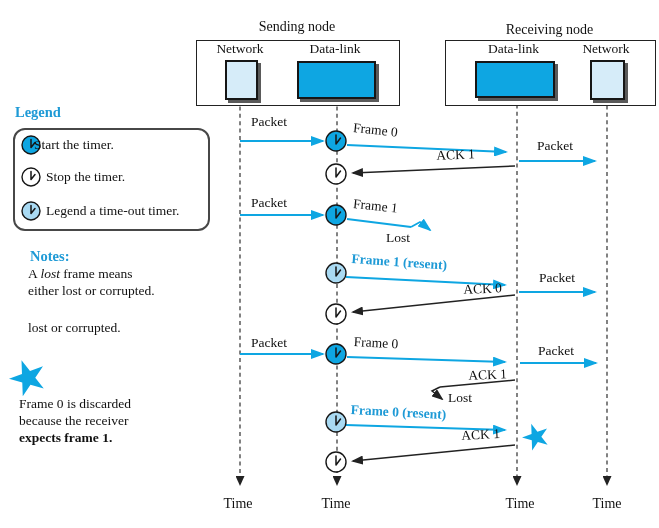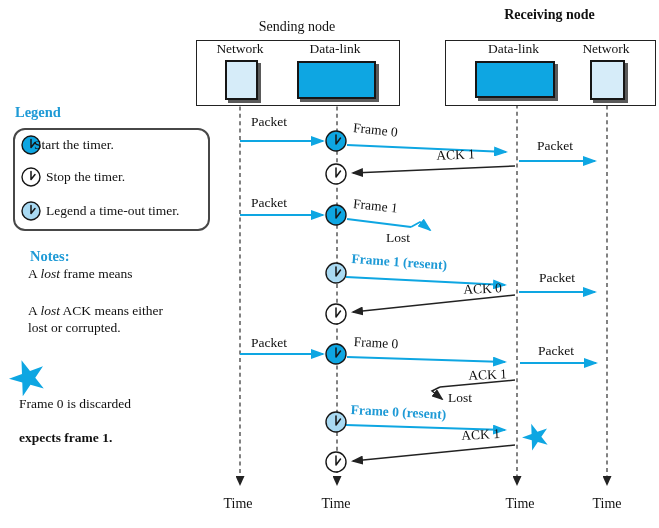--- a/index.html
+++ b/index.html
@@ -127,21 +127,21 @@
         <circle class="clock-ring clock-stop" cx="336" cy="462" r="10"></circle>
         <path class="clock-hand" d="M336,456 L336,465 M340.5,459 L336,465"></path>
       </g>
     </g>
 
     <polygon class="star" transform="translate(28,378) rotate(-20) scale(19)" points="0,-1 0.2246,-0.309 0.9511,-0.309 0.3633,0.118 0.5878,0.809 0,0.382 -0.5878,0.809 -0.3633,0.118 -0.9511,-0.309 -0.2246,-0.309"></polygon>
     <polygon class="star" transform="translate(536,437) rotate(-20) scale(14)" points="0,-1 0.2246,-0.309 0.9511,-0.309 0.3633,0.118 0.5878,0.809 0,0.382 -0.5878,0.809 -0.3633,0.118 -0.9511,-0.309 -0.2246,-0.309"></polygon>
   </svg>
 
   <span class="lbl t14 ctr" style="left:196px;top:20px;width:202px;">Sending node</span>
-  <span class="lbl t14 ctr" style="left:445px;top:8px;width:209px;font-weight:bold;">Receiving node</span>
+  <span class="lbl t14 ctr" style="left:445px;top:23px;width:209px;">Receiving node</span>
 
   <div class="outer-box" style="left:196px;top:40px;width:202px;height:64px;"></div>
   <div class="outer-box" style="left:445px;top:40px;width:209px;height:64px;"></div>
 
   <span class="lbl ctr" style="left:209px;top:42px;width:62px;">Network</span>
   <span class="lbl ctr" style="left:299px;top:42px;width:72px;">Data-link</span>
   <span class="lbl ctr" style="left:477px;top:42px;width:73px;">Data-link</span>
   <span class="lbl ctr" style="left:575px;top:42px;width:62px;">Network</span>
 
   <div class="mini-box mini-light" style="left:225px;top:60px;width:29px;height:36px;"></div>
@@ -163,24 +163,25 @@
   <svg class="layer" style="left:20px;top:200px;" width="22" height="22">
     <circle class="clock-ring clock-restart" cx="11" cy="11" r="9"></circle>
       <path class="clock-hand" d="M11,5.5 L11,13.5 M15,8.5 L11,13.5"></path>
   </svg>
   <span class="lbl" style="left:34px;top:138px;">Start the timer.</span>
   <span class="lbl" style="left:46px;top:170px;">Stop the timer.</span>
   <span class="lbl" style="left:46px;top:204px;">Legend a time-out timer.</span>
 
   <span class="lbl cap" style="left:30px;top:249px;">Notes:</span>
   <span class="lbl" style="left:28px;top:267px;font-family:Liberation Serif, serif;"><span>A </span><em>lost</em><span> frame means</span></span>
-  <span class="lbl" style="left:28px;top:304px;"><span>A </span><em>lost</em><span> ACK means either</span></span>
+  <span class="lbl" style="left:28px;top:284px;">either lost or corrupted.</span>
   <span class="lbl" style="left:28px;top:321px;font-family:Liberation Serif, serif;">lost or corrupted.</span>
 
   <span class="lbl" style="left:19px;top:397px;">Frame 0 is discarded</span>
+  <span class="lbl" style="left:19px;top:414px;">because the receiver</span>
   <span class="lbl" style="left:19px;top:431px;font-weight:bold;">expects frame 1.</span>
 
   <span class="lbl" style="left:251px;top:115px;">Packet</span>
   <span class="lbl rot" style="left:354px;top:121px;transform:rotate(6deg);">Frame 0</span>
   <span class="lbl rot" style="left:436px;top:149px;transform:rotate(-2.5deg);">ACK 1</span>
   <span class="lbl" style="left:537px;top:139px;">Packet</span>
 
   <span class="lbl" style="left:251px;top:196px;">Packet</span>
   <span class="lbl rot" style="left:354px;top:197px;transform:rotate(6deg);">Frame 1</span>
   <span class="lbl" style="left:386px;top:231px;">Lost</span>

